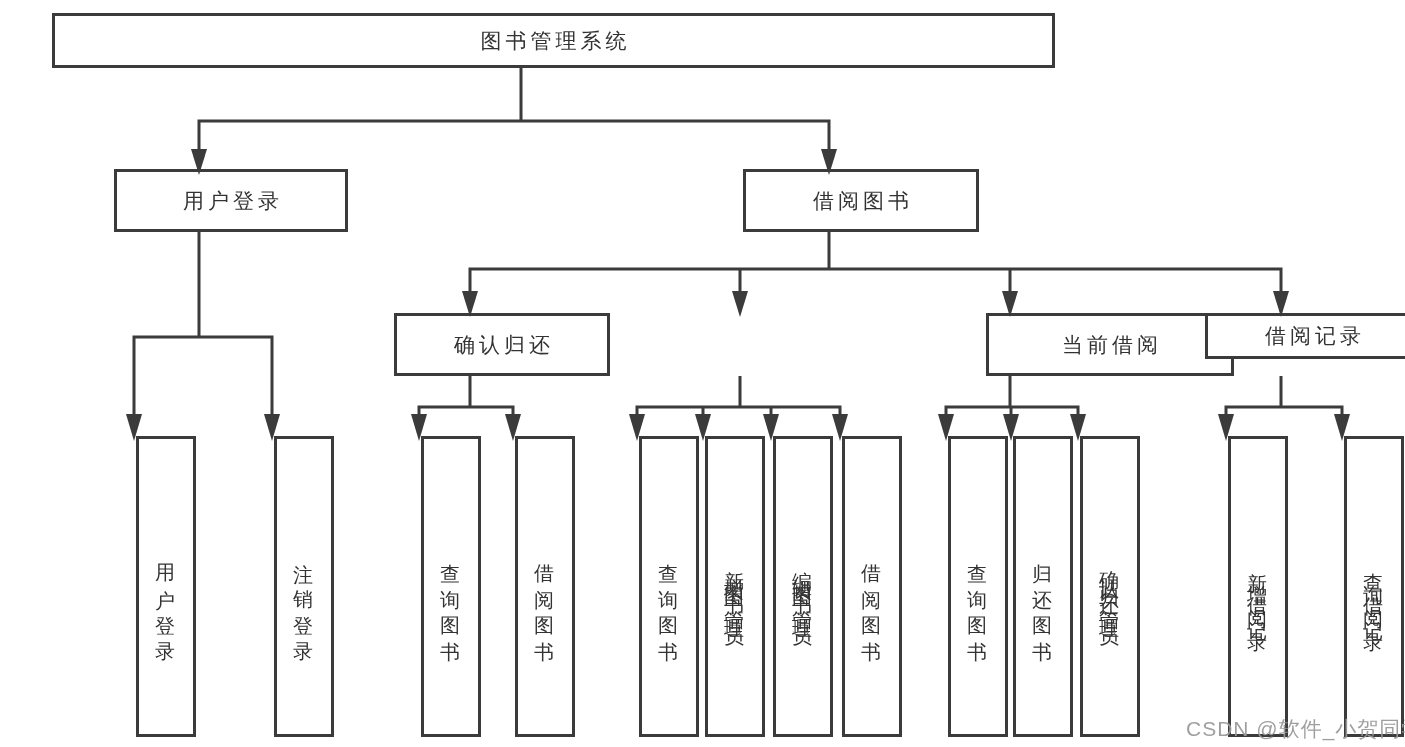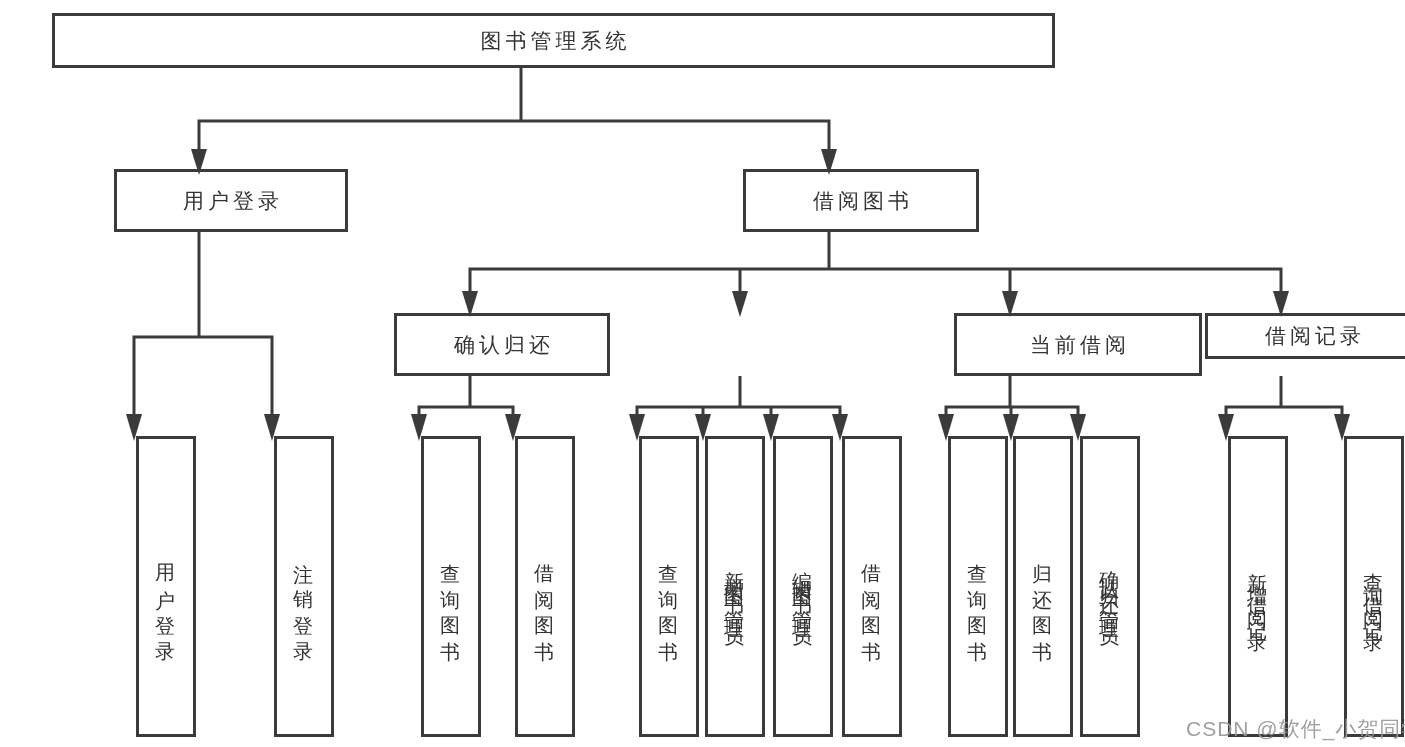--- a/index.html
+++ b/index.html
@@ -67,21 +67,21 @@
   <div class="box h" style="left:82px; top:169px; width:234px; height:63px">
     <span>用户登录</span>
   </div>
   <div class="box h" style="left:711px; top:169px; width:236px; height:63px">
     <span>借阅图书</span>
   </div>
 
   <div class="box h" style="left:362px; top:313px; width:216px; height:63px">
     <span>确认归还</span>
   </div>
-  <div class="box h" style="left:922px; top:313px; width:248px; height:63px">
+  <div class="box h" style="left:954px; top:313px; width:248px; height:63px">
     <span>当前借阅</span>
   </div>
   <div class="box h" style="left:1173px; top:313px; width:216px; height:46px">
     <span>借阅记录</span>
   </div>
 
   <div class="box v v4" style="left:104px; top:436px; width:60px; height:301px">
     <span>用户登录</span>
   </div>
   <div class="box v v4" style="left:242px; top:436px; width:60px; height:301px">

